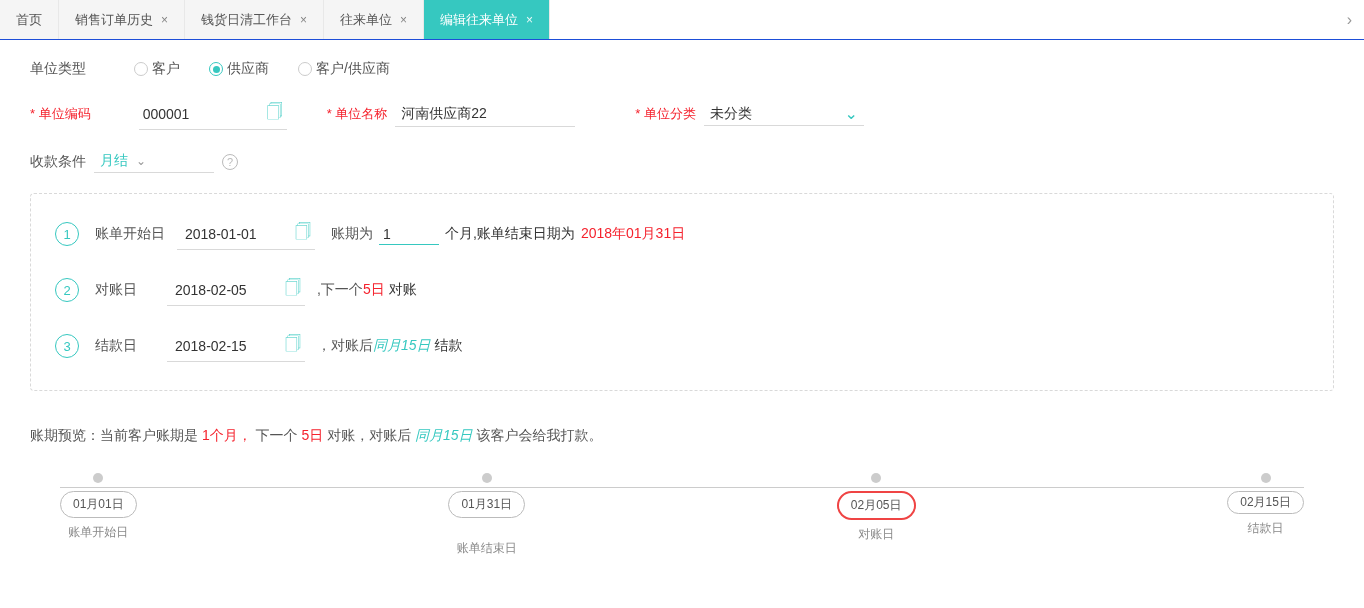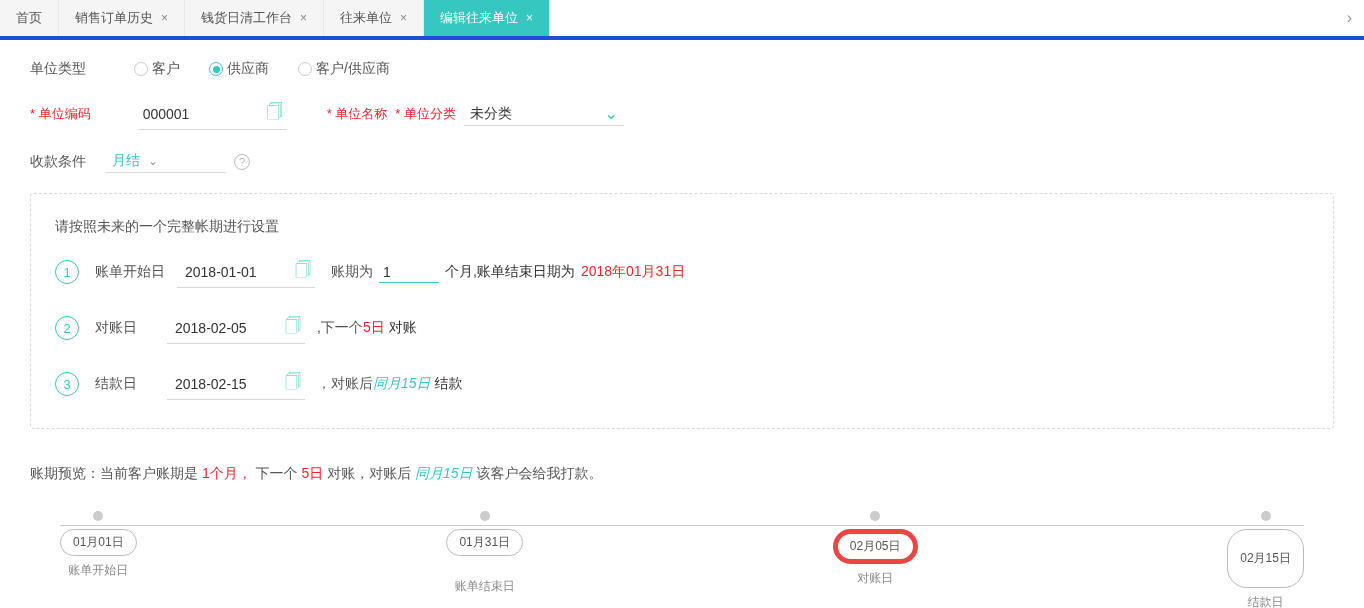--- a/index.html
+++ b/index.html
@@ -3,21 +3,21 @@
   <meta charset="utf-8">
   <style>
     * { box-sizing: border-box; margin: 0; padding: 0; }
     body { font-family: "Microsoft YaHei", "PingFang SC", sans-serif; font-size: 14px; background: #f5f5f5; color: #333; }
 
     
     .tab-bar {
       display: flex;
       align-items: stretch;
       background: #fff;
-      border-bottom: 4px solid #1d4ed8;
+      border-bottom: 1px solid #1d4ed8;
       height: 40px;
       padding-left: 0;
     }
     .tab-item {
       display: flex;
       align-items: center;
       padding: 0 16px;
       cursor: pointer;
       border-right: 1px solid #e8e8e8;
       font-size: 13px;
@@ -294,39 +294,39 @@
   </div>
 
   <div class="form-row">
     <span class="form-label form-gap-right" style="color:#f5222d;font-size:13px;">* 单位编码</span>
     <div class="input-with-icon form-gap-right" style="margin-right:40px;">
       <input type="text" value="000001" style="width: 120px;">
       <span class="cal-icon">🗍</span>
     </div>
 
     <span class="form-label" style="color:#f5222d;font-size:13px;margin-right:8px;">* 单位名称</span>
+    <input type="text" class="form-input form-gap-right" value="河南供应商22" style="width: 180px; margin-right: 60px;">
 
     <span class="form-label" style="color:#f5222d;font-size:13px;margin-right:8px;">* 单位分类</span>
     <div class="dropdown-select" style="min-width:160px;">
       <span class="select-text">未分类</span>
       <span class="chevron-down">⌄</span>
     </div>
   </div>
 
   <div class="form-row">
-    <span class="form-label" style="margin-right:20px;">收款条件</span>
+    <span class="form-label" style="margin-right:8px;">收款条件</span>
     <div class="dropdown-field" style="min-width:120px;">
       <span class="field-text">月结</span>
       <span class="chevron">⌄</span>
     </div>
     <div class="help-icon">?</div>
   </div>
 
   <div class="period-box">
-    <div class="period-box-title">请按照未来的一个完整帐期进行设置</div>
 
     <div class="period-row">
       <div class="period-num">1</div>
       <span class="period-field-label">账单开始日</span>
       <div class="input-with-icon">
         <input type="text" class="period-input" value="2018-01-01" style="width: 110px;">
         <span class="cal-icon">🗍</span>
       </div>
       <span class="period-hint" style="margin-left:16px;">账期为</span>
       <input type="text" class="period-input" value="1" style="width: 60px; margin: 0px 6px; border-bottom-color: rgb(54, 200, 192);">
@@ -383,26 +383,26 @@
         </div>
 
         <div style="display:flex; flex-direction:column; align-items:center;">
           <div style="width:10px;height:10px;border-radius:50%;background:#ccc;margin-bottom:0;z-index:1;"></div>
           <div style="margin-top:8px; border:1px solid #bbb; border-radius:20px; padding:4px 12px; font-size:12px; color:#555; background:#fff;">01月31日</div>
           <div style="font-size:12px; color:#888; margin-top:22px;">账单结束日</div>
         </div>
 
         <div style="display:flex; flex-direction:column; align-items:center;">
           <div style="width:10px;height:10px;border-radius:50%;background:#ccc;margin-bottom:0;z-index:1;"></div>
-          <div style="margin-top:8px; border:5px solid #ef4444; border-radius:20px; padding:4px 12px; font-size:12px; color:#555; background:#fff;">02月05日</div>
+          <div style="margin-top:8px; border:2px solid #ef4444; border-radius:20px; padding:4px 12px; font-size:12px; color:#555; background:#fff;">02月05日</div>
           <div style="font-size:12px; color:#888; margin-top:6px;">对账日</div>
         </div>
 
         <div style="display:flex; flex-direction:column; align-items:center;">
           <div style="width:10px;height:10px;border-radius:50%;background:#ccc;margin-bottom:0;z-index:1;"></div>
-          <div style="margin-top:8px; border:1px solid #bbb; border-radius:20px; padding:20px 12px; font-size:12px; color:#555; background:#fff;">02月15日</div>
+          <div style="margin-top:8px; border:1px solid #bbb; border-radius:20px; padding:2px 12px; font-size:12px; color:#555; background:#fff;">02月15日</div>
           <div style="font-size:12px; color:#888; margin-top:6px;">结款日</div>
         </div>
       </div>
     </div>
   </div>
 
 </div>
 
 </body></html>

